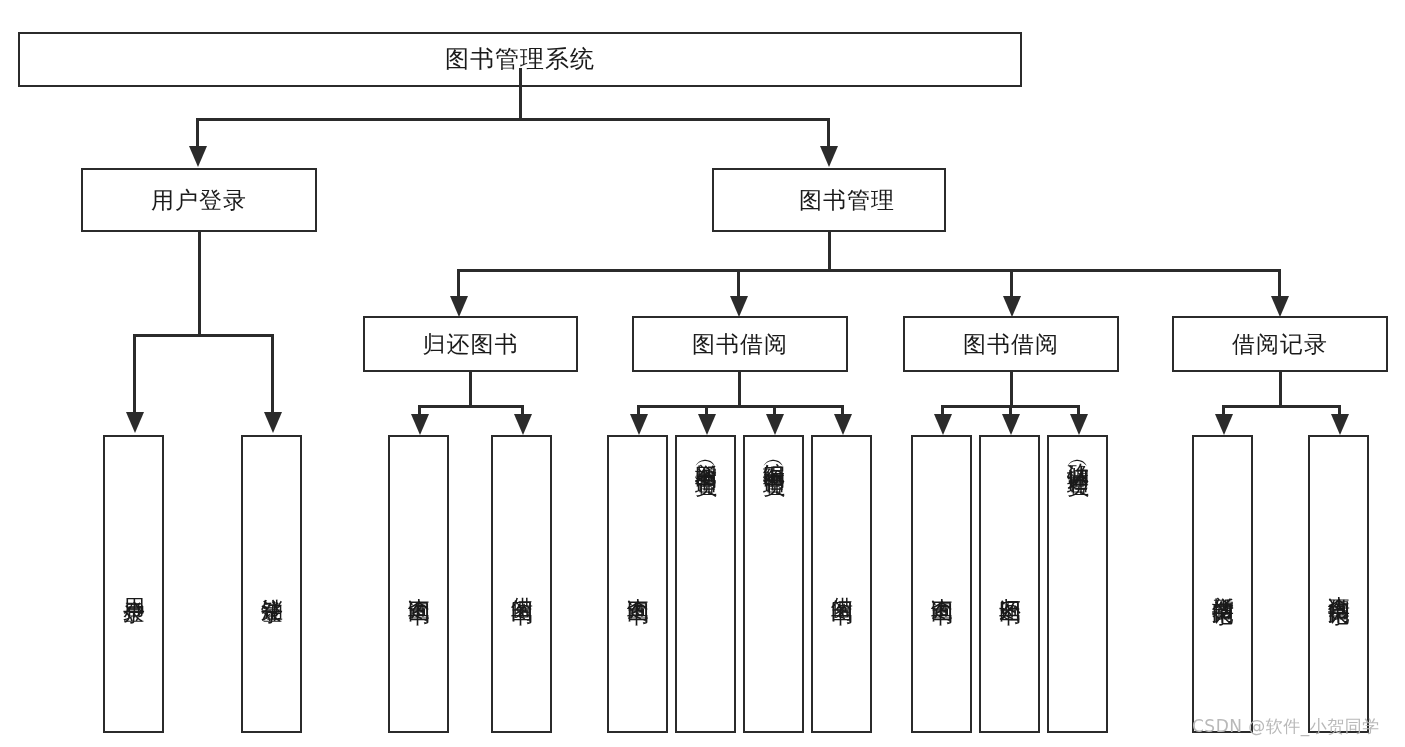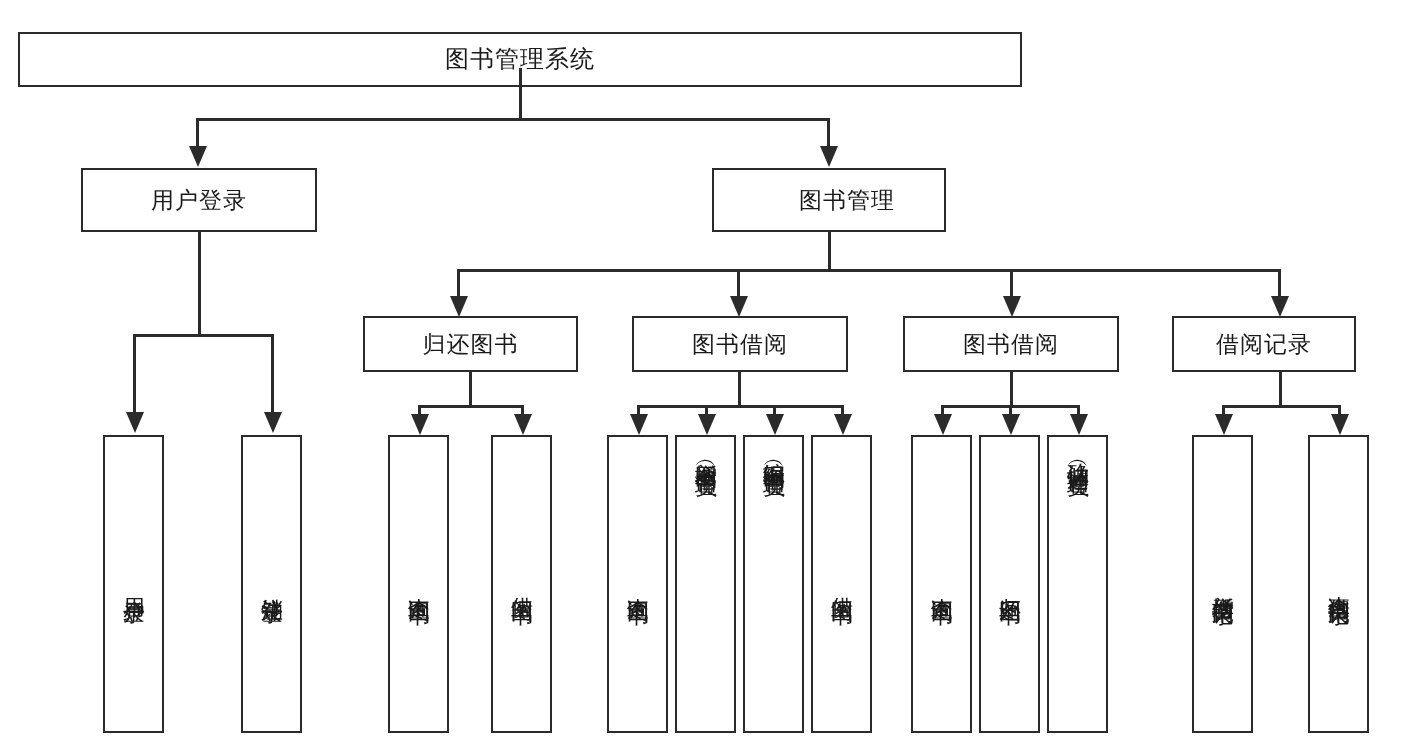--- a/index.html
+++ b/index.html
@@ -127,21 +127,21 @@
 
   <div class="node horiz" style="left:363px; top:316px; width:215px; height:56px;">
     <span>归还图书</span>
   </div>
   <div class="node horiz" style="left:632px; top:316px; width:216px; height:56px;">
     <span>图书借阅</span>
   </div>
   <div class="node horiz" style="left:903px; top:316px; width:216px; height:56px;">
     <span>图书借阅</span>
   </div>
-  <div class="node horiz" style="left:1172px; top:316px; width:184px; height:56px;">
+  <div class="node horiz" style="left:1172px; top:316px; width:216px; height:56px;">
     <span>借阅记录</span>
   </div>
 
   <div class="conn vline" style="left:469px; top:372px; width:3px; height:35px;"></div>
   <div class="conn hline" style="left:418px; top:405px; width:106px; height:3px;"></div>
   <div class="conn vline" style="left:418px; top:405px; width:3px; height:14px;"></div>
   <div class="arrow" style="left:411px; top:414px;"></div>
   <div class="conn vline" style="left:521px; top:405px; width:3px; height:14px;"></div>
   <div class="arrow" style="left:514px; top:414px;"></div>
 
@@ -209,14 +209,15 @@
     <span class="vtext">确认归还（管理员）</span>
   </div>
 
   <div class="leaf" style="left:1192px; top:435px; width:61px; height:298px;">
     <span class="vtext">新增借阅记录</span>
   </div>
   <div class="leaf" style="left:1308px; top:435px; width:61px; height:298px;">
     <span class="vtext">查询借阅记录</span>
   </div>
 
+  <div class="watermark" style="left:1192px; top:715px;">CSDN @软件_小贺同学</div>
 
 </div>
 
 </body></html>

